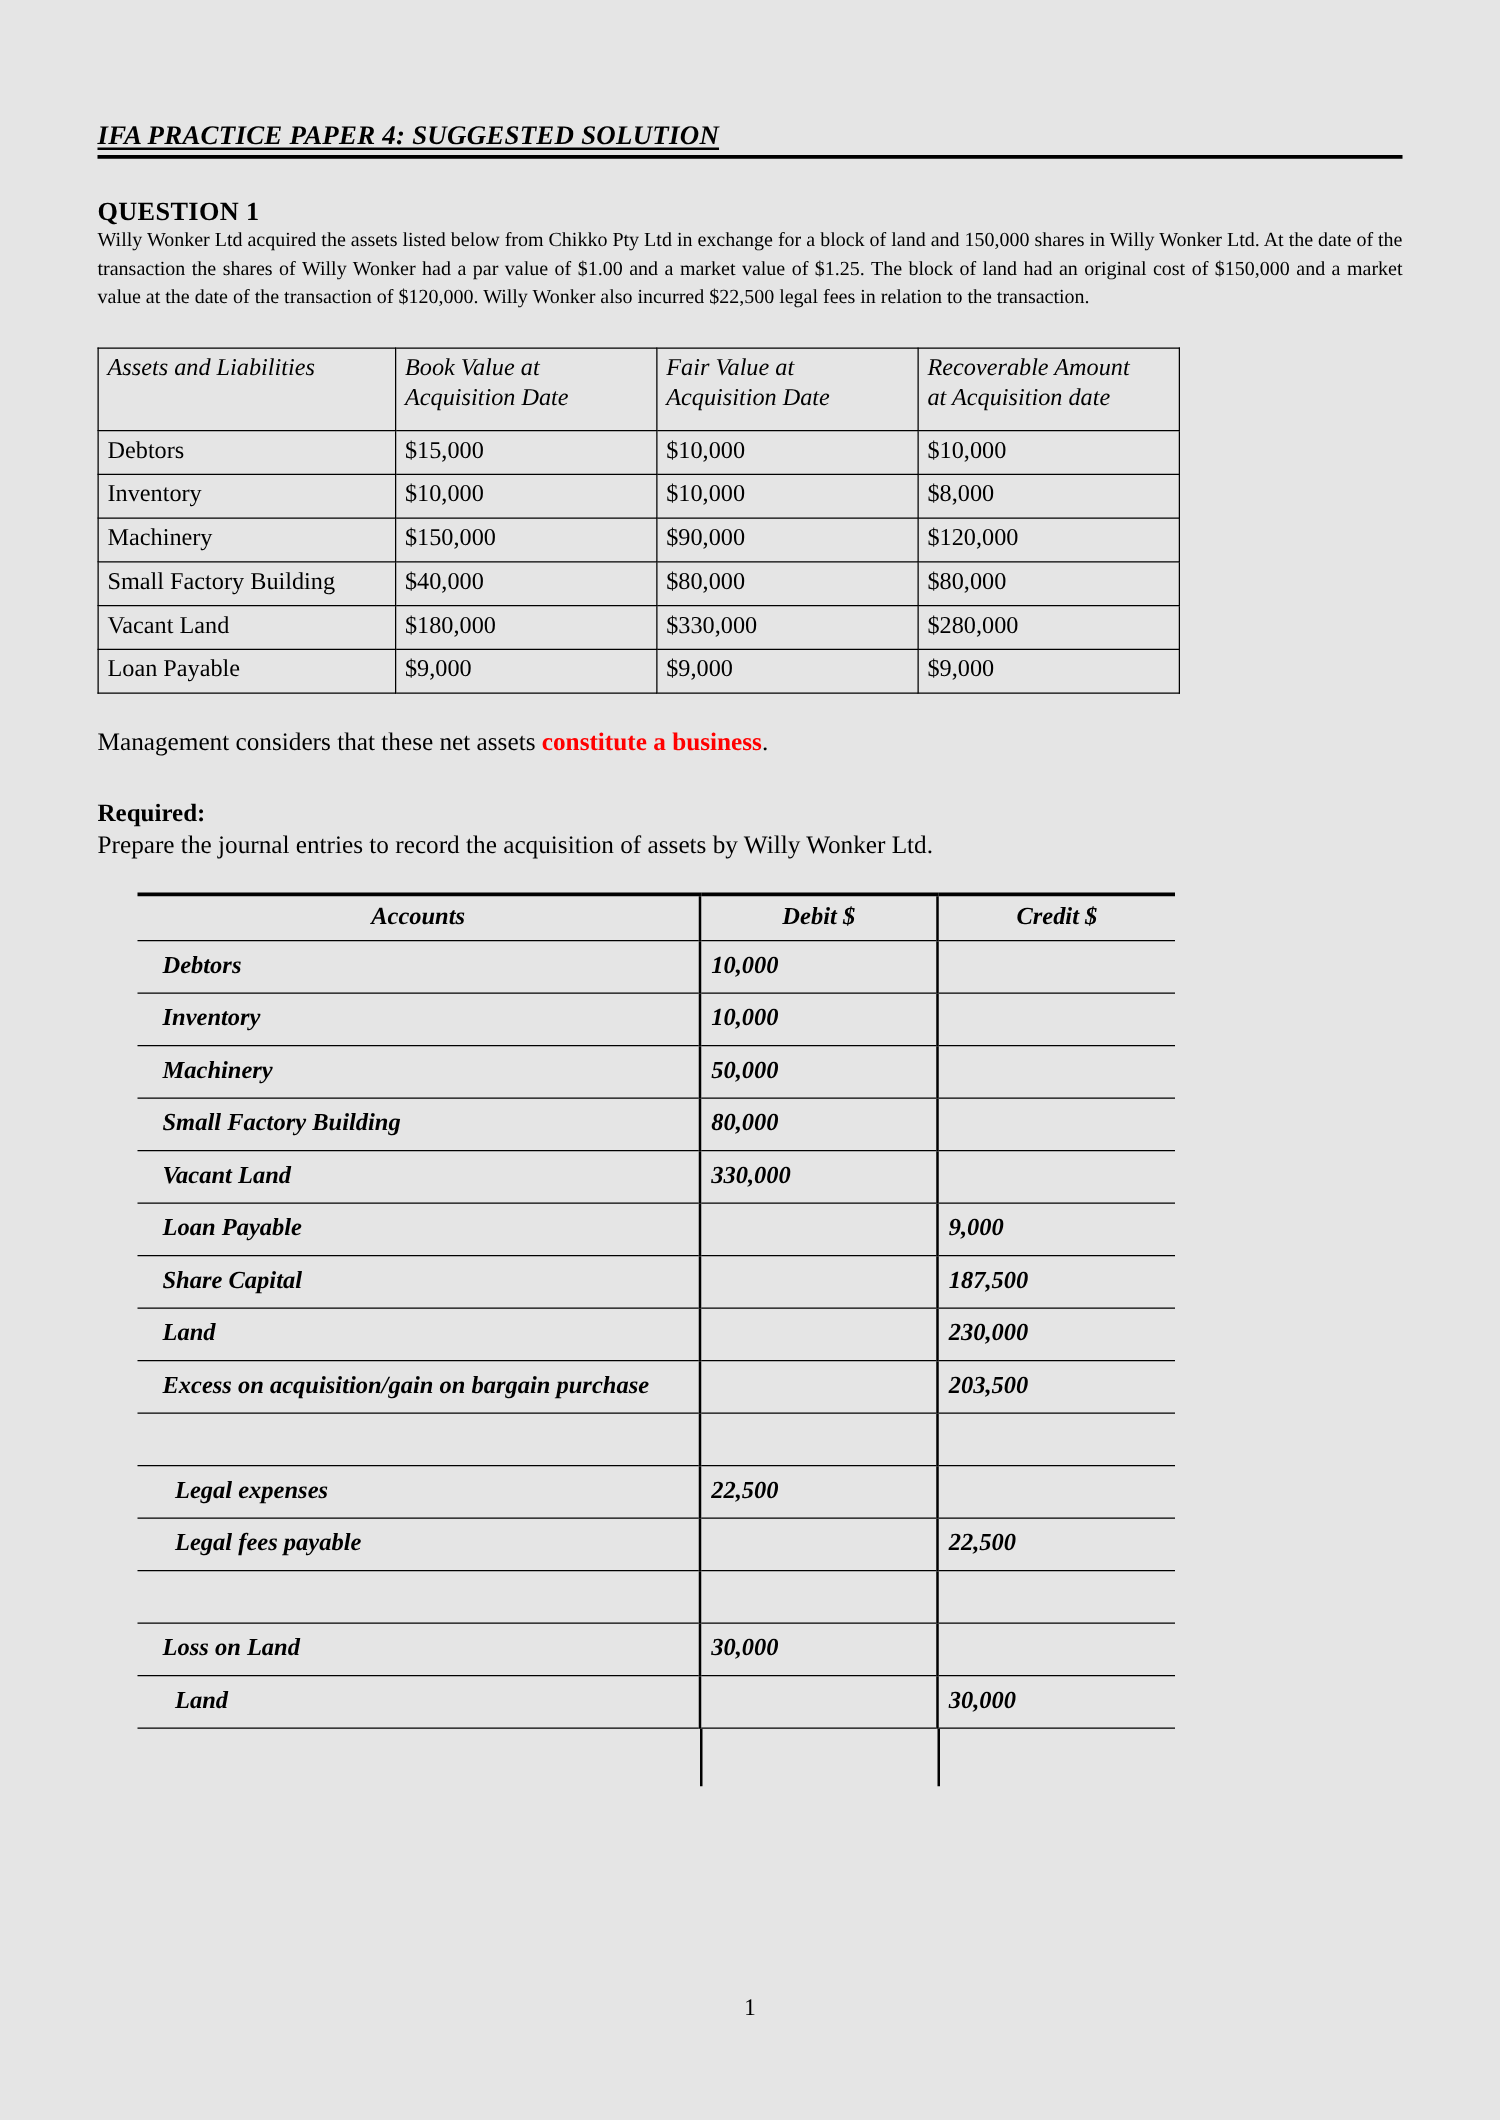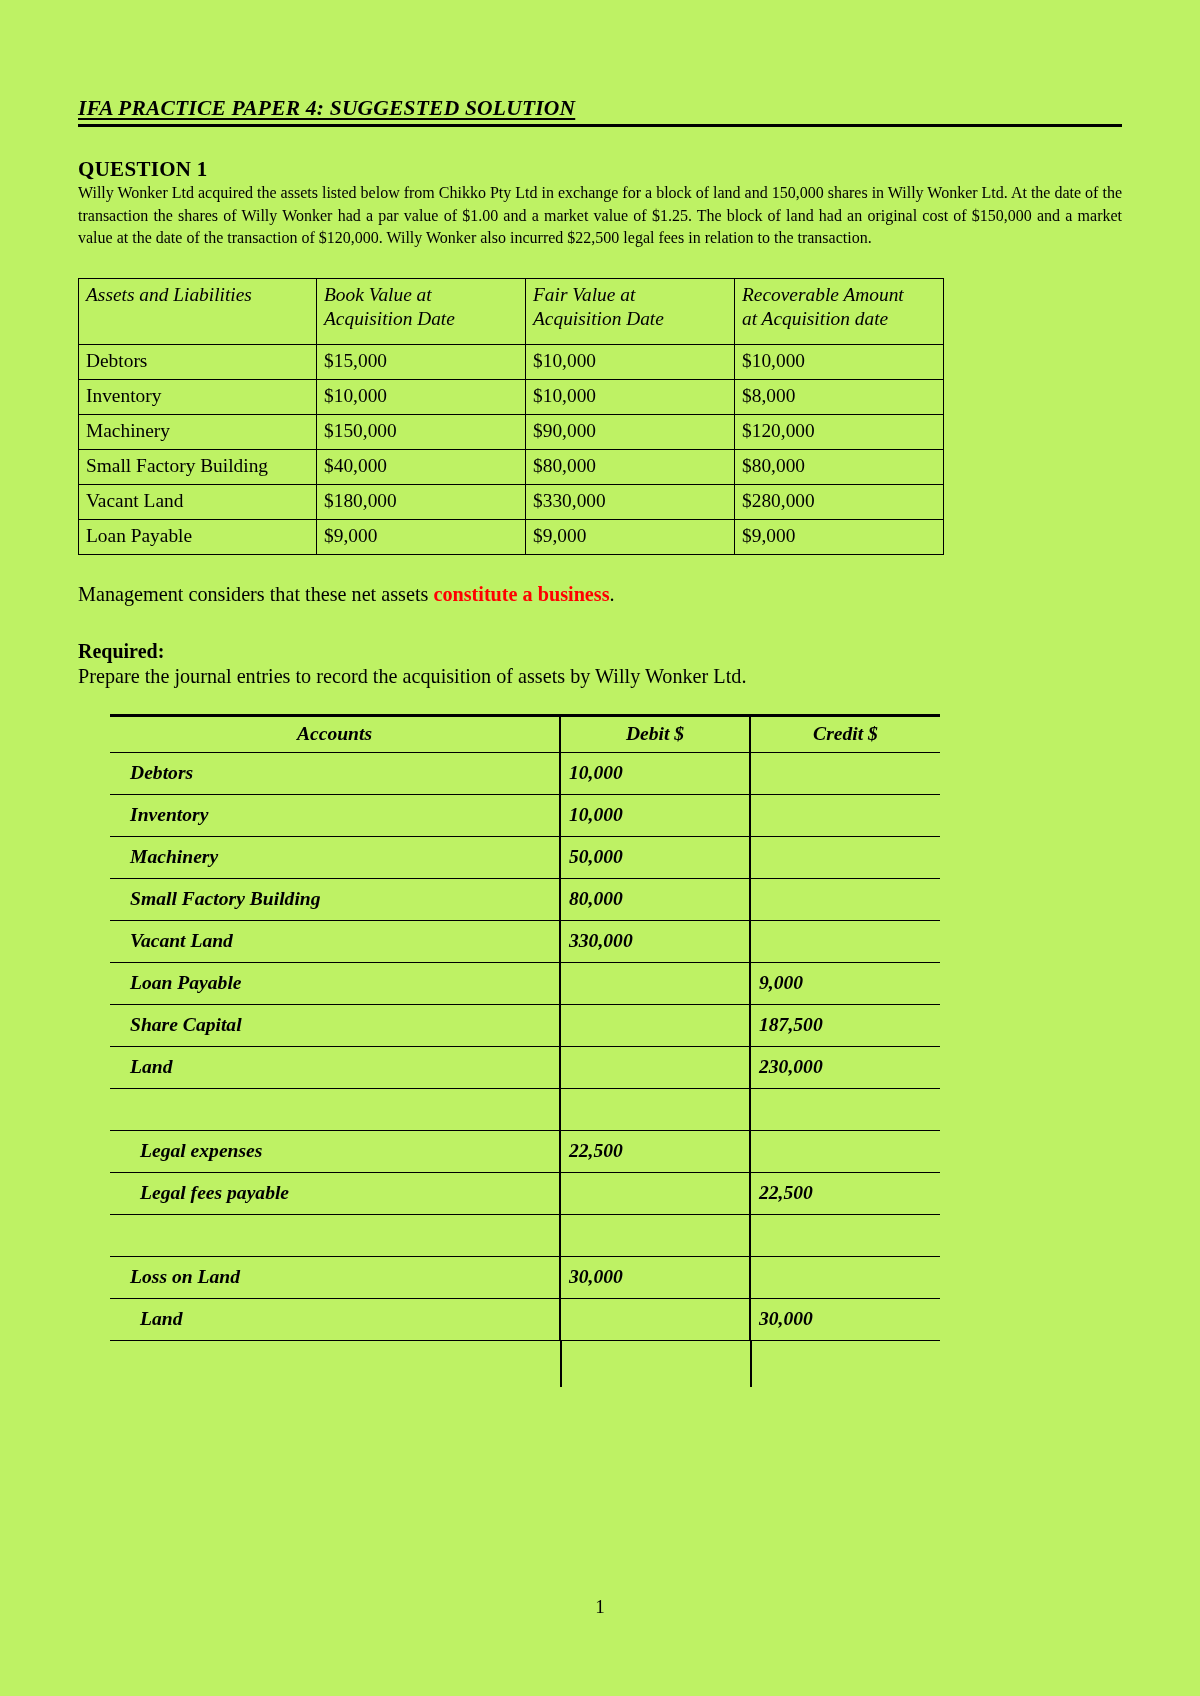--- a/index.html
+++ b/index.html
@@ -8,21 +8,21 @@
     background: #ffffff;
   }
   body {
     font-family: "Liberation Serif", "DejaVu Serif", serif;
     color: #000000;
   }
   .page {
     position: relative;
     width: 1200px;
     height: 1696px;
-    background: #bef264;
+    background: #e5e5e5;
     box-sizing: border-box;
     padding: 96px 78px 0 78px;
     overflow: hidden;
   }
 
   
   .doc-header {
     font-weight: bold;
     font-style: italic;
     font-size: 21.5px;
@@ -306,20 +306,25 @@
           <td class="acct">Share Capital</td>
           <td class="num dcol"></td>
           <td class="num ccol">187,500</td>
         </tr>
         <tr class="ln">
           <td class="acct">Land</td>
           <td class="num dcol"></td>
           <td class="num ccol">230,000</td>
         </tr>
         <tr class="ln">
+          <td class="acct">Excess on acquisition/gain on bargain purchase</td>
+          <td class="num dcol"></td>
+          <td class="num ccol">203,500</td>
+        </tr>
+        <tr class="ln">
           <td class="acct">&nbsp;</td>
           <td class="num dcol"></td>
           <td class="num ccol"></td>
         </tr>
         <tr class="ln">
           <td class="acct ind">Legal expenses</td>
           <td class="num dcol">22,500</td>
           <td class="num ccol"></td>
         </tr>
         <tr class="ln">

